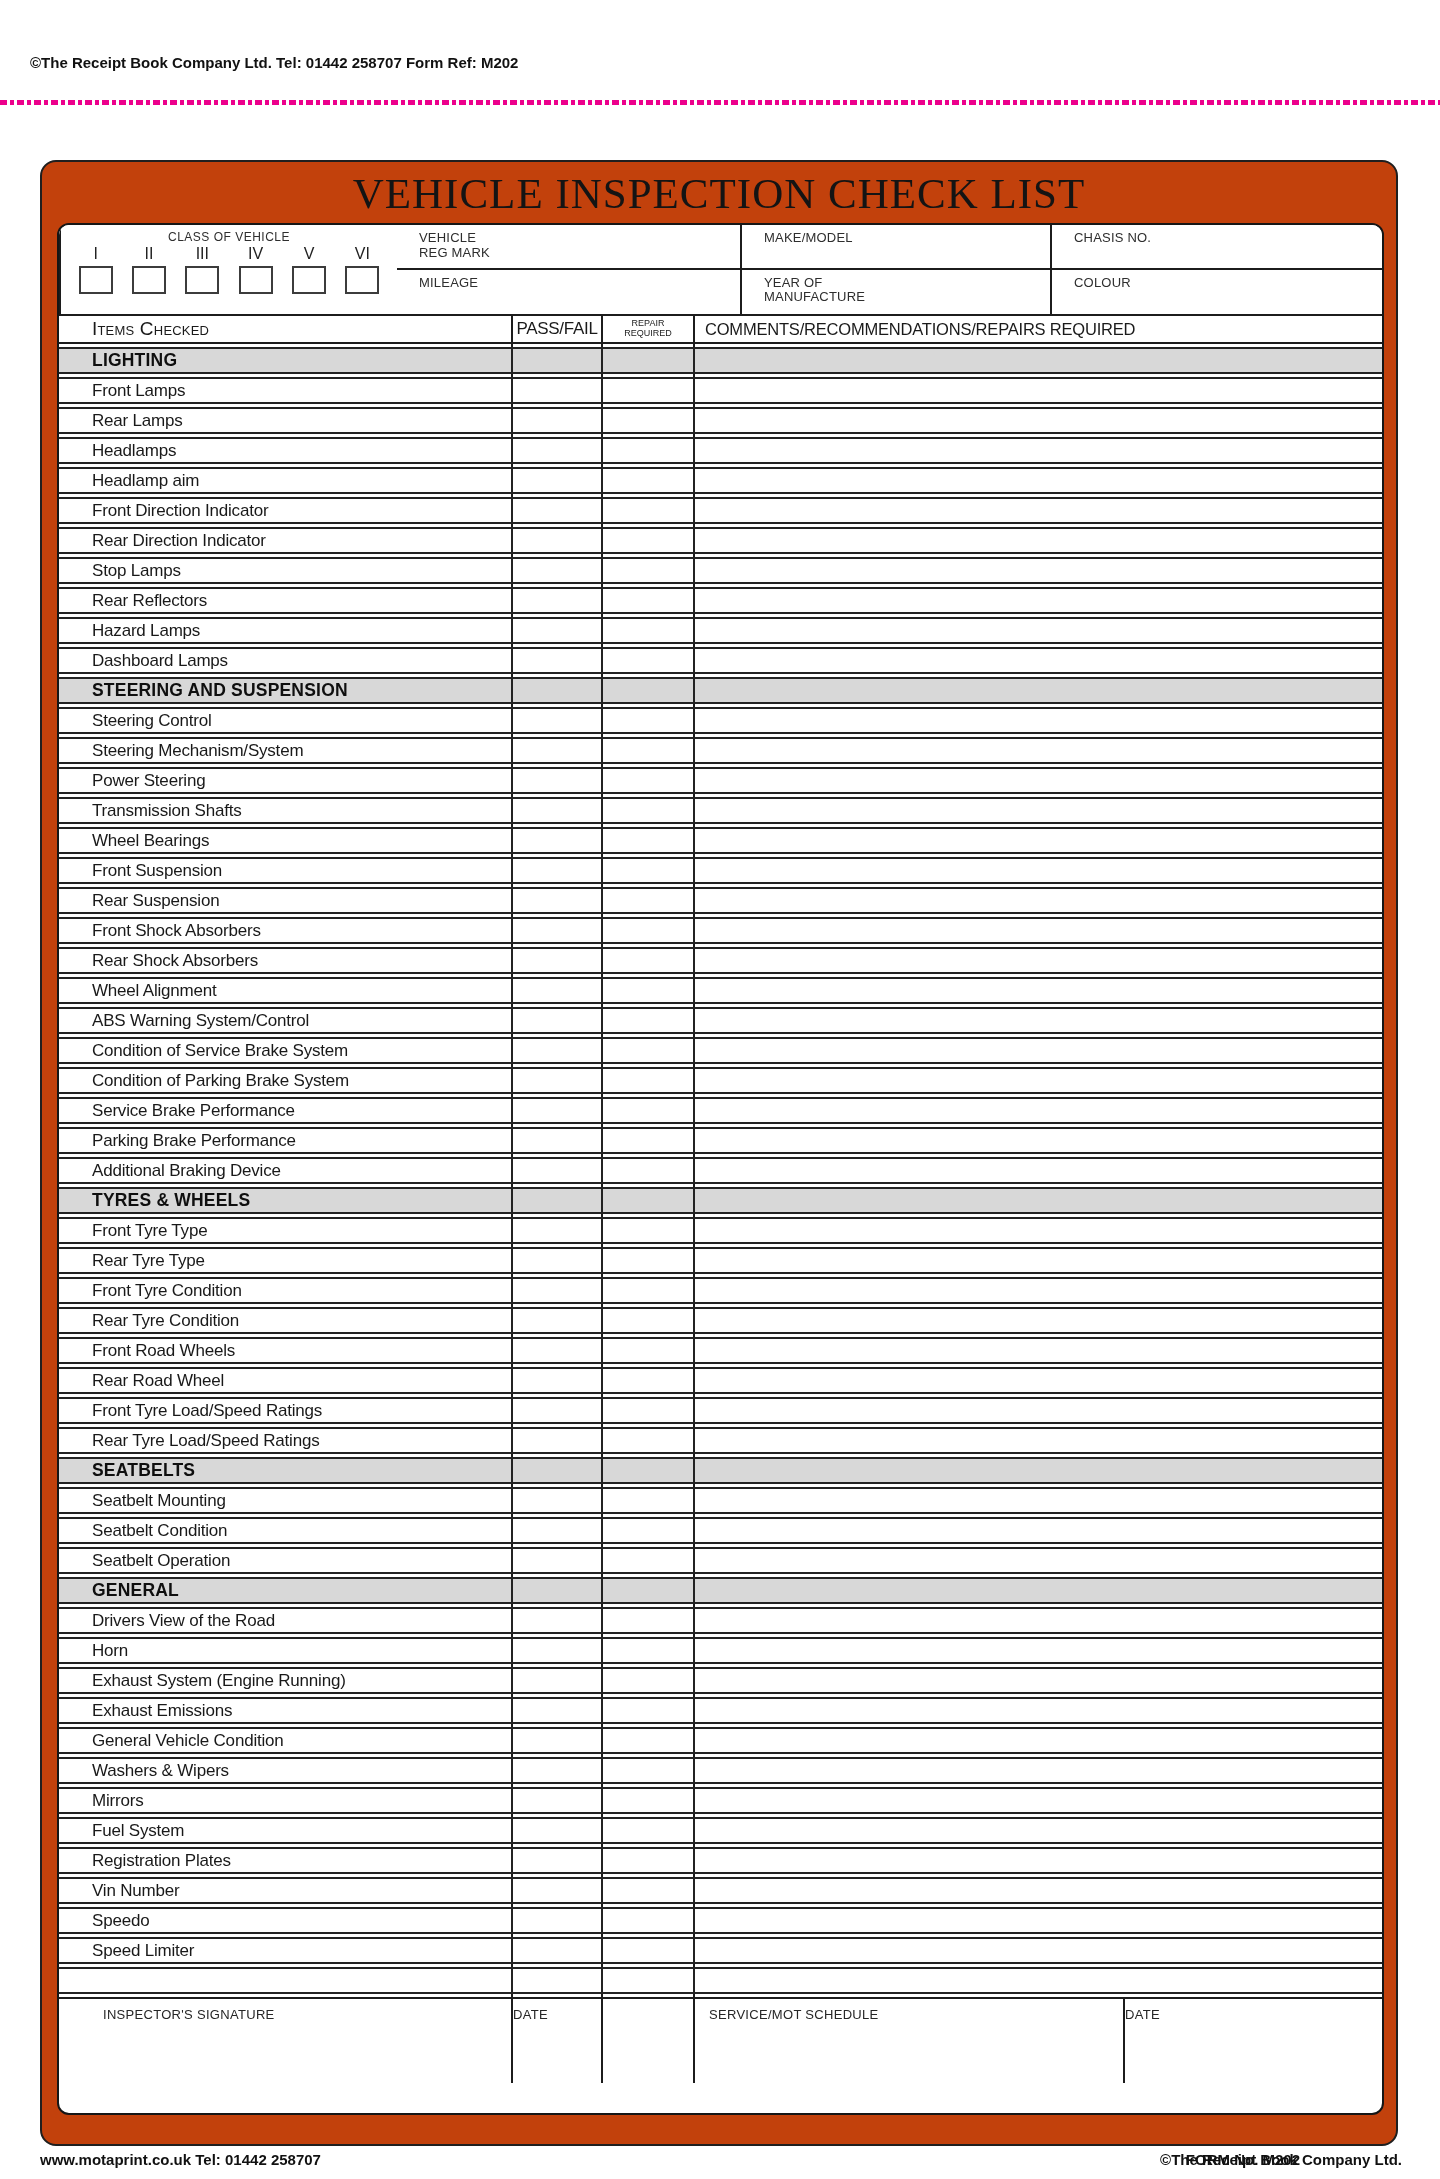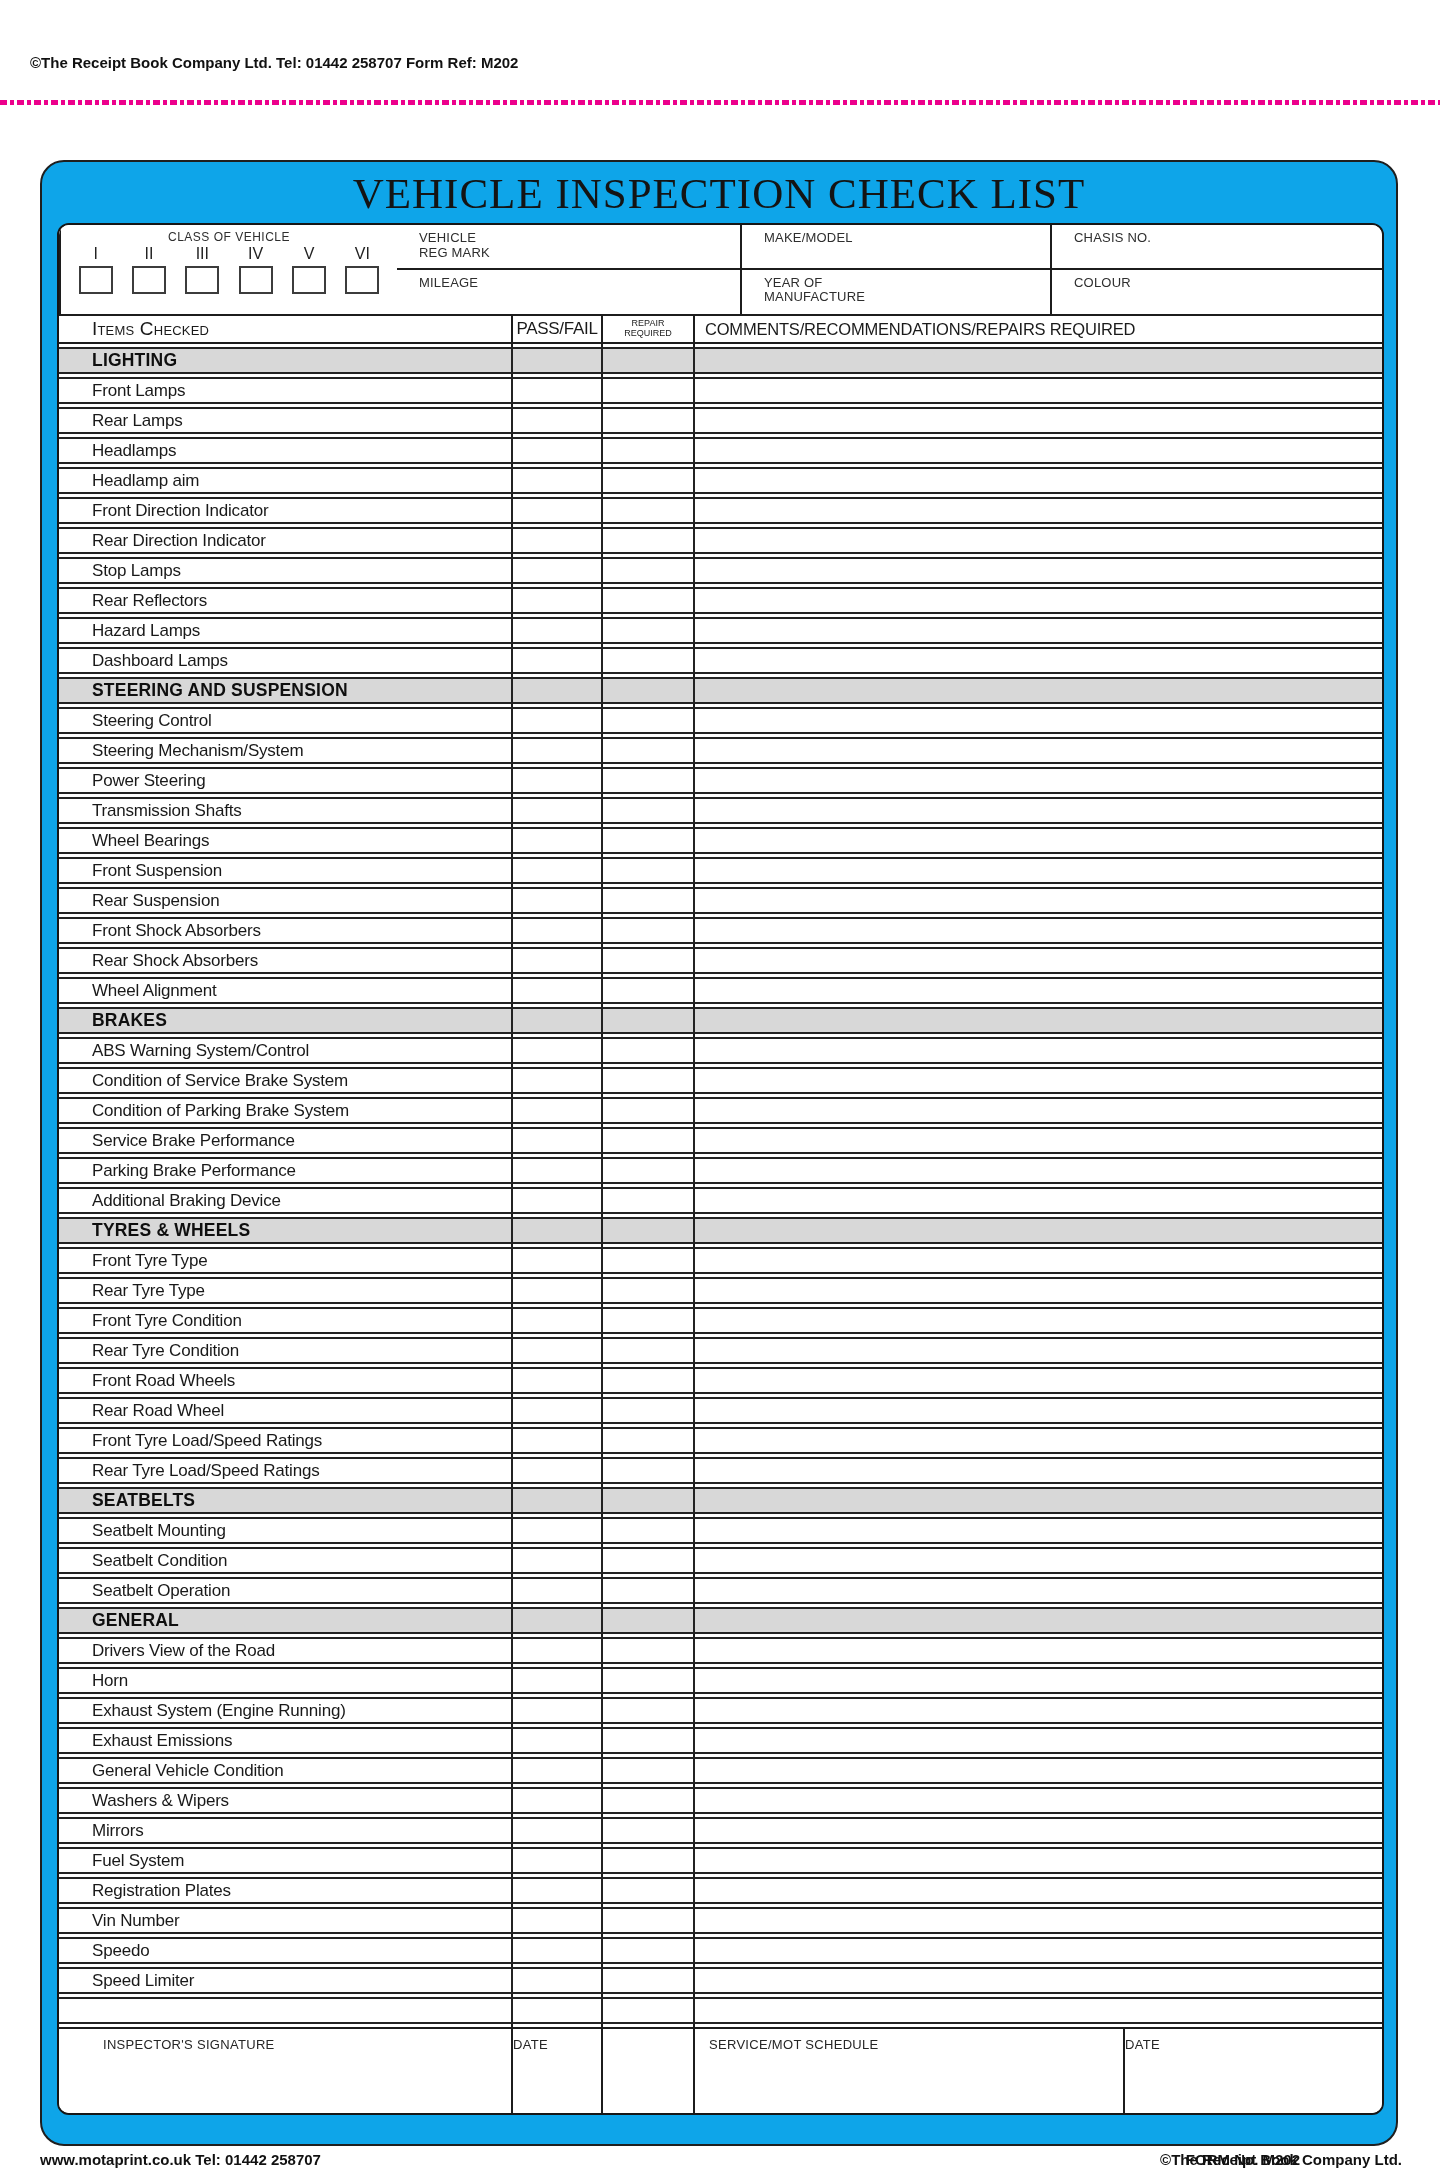--- a/index.html
+++ b/index.html
@@ -7,22 +7,22 @@
         font-family:"Liberation Sans","DejaVu Sans",sans-serif;color:#1a1a1a;overflow:hidden;}
 
   
   .top-copy{position:absolute;left:30px;top:54px;font-size:15px;font-weight:700;color:#111;letter-spacing:0;}
 
   
   .tear-line{position:absolute;left:0;top:100px;width:1440px;height:5px;
     background:repeating-linear-gradient(90deg,#ec008c 0 7px,transparent 7px 10px,#ec008c 10px 14px,transparent 14px 17px);}
 
   
-  .frame{position:absolute;left:40px;top:160px;width:1358px;height:1986px;background:#0ea5e9;
-         border:2px solid #1f1f1f;border-radius:24px;box-sizing:border-box;}
+  .frame{position:absolute;left:40px;top:160px;width:1358px;height:1986px;background:#c2410c;
+         border:2px solid #1f1f1f;border-radius:16px;box-sizing:border-box;}
   .form-title{position:absolute;left:0;right:0;top:7px;text-align:center;
               font-family:"Liberation Serif","DejaVu Serif",serif;font-size:43px;color:#141414;
               letter-spacing:1px;white-space:nowrap;}
 
   .inner{position:absolute;left:15px;top:61px;width:1327px;height:1892px;background:#ffffff;
          border:2px solid #161616;border-radius:12px;box-sizing:border-box;overflow:hidden;}
 
   
   .fields{display:grid;grid-template-columns:338px 343px 310px 1fr;grid-template-rows:1fr 1fr;height:89px;}
   .fcell{position:relative;box-sizing:border-box;background:#fff;}
@@ -281,26 +281,20 @@
               <div class="cell"></div>
               <div class="cell"></div>
               <div class="cell"></div>
             </div>
             <div class="trow">
               <div class="cell c1">Wheel Alignment</div>
               <div class="cell"></div>
               <div class="cell"></div>
               <div class="cell"></div>
             </div>
-            <div class="trow section">
-              <div class="cell c1">BRAKES</div>
-              <div class="cell"></div>
-              <div class="cell"></div>
-              <div class="cell"></div>
-            </div>
             <div class="trow">
               <div class="cell c1">ABS Warning System/Control</div>
               <div class="cell"></div>
               <div class="cell"></div>
               <div class="cell"></div>
             </div>
             <div class="trow">
               <div class="cell c1">Condition of Service Brake System</div>
               <div class="cell"></div>
               <div class="cell"></div>

